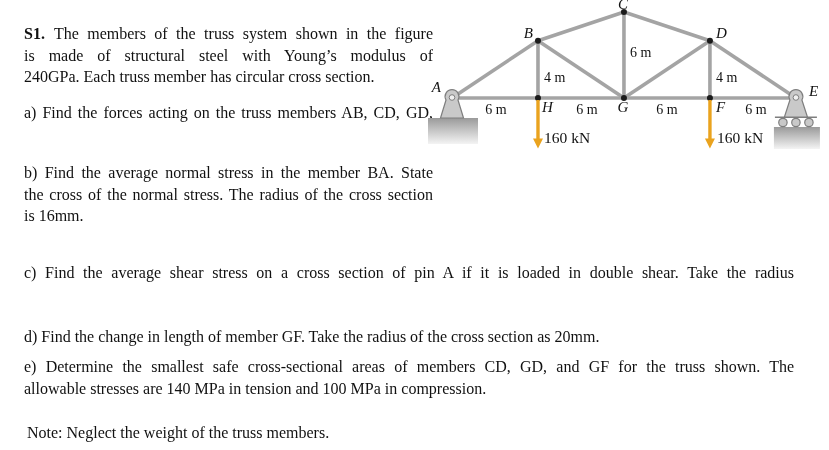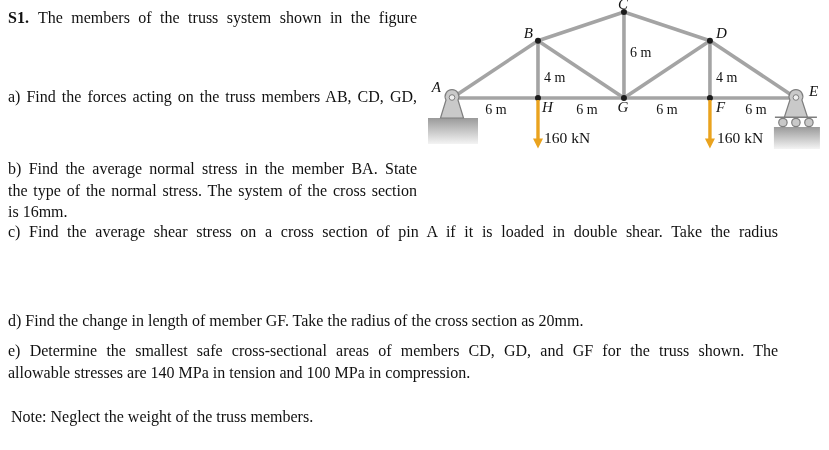--- a/index.html
+++ b/index.html
@@ -9,21 +9,21 @@
   body {
     width: 829px; height: 450px;
     position: relative;
     overflow: hidden;
     font-family: "Liberation Serif", "DejaVu Serif", serif;
     color: #111111;
   }
   .para {
     position: absolute;
     left: 8px;
-    margin: 0;
+    margin: 16px;
     font-size: 16px;
     line-height: 21.6px;
     white-space: nowrap;
   }
   .para .ln {
     text-align: justify;
     text-align-last: justify;
     white-space: normal;
     overflow: hidden;
   }
@@ -46,33 +46,35 @@
   }
   #truss-figure text.jlabel { font-style: italic; font-size: 15px; }
   #truss-figure text.dim    { font-size: 14px; }
   #truss-figure text.load   { font-size: 15.5px; }
 </style>
 </head>
 <body>
 
 <div class="para narrow" style="top:7px">
   <div class="ln"><b class="pid">S1.</b><span>The members of the truss system shown in the figure</span></div>
+  <div class="ln">is made of structural steel with Young’s modulus of</div>
+  <div class="ln last">240GPa. Each truss member has circular cross section.</div>
 </div>
 
 <div class="para narrow" style="top:86px">
   <div class="ln">a) Find the forces acting on the truss members AB, CD, GD,</div>
 </div>
 
-<div class="para narrow" style="top:158px">
+<div class="para narrow" style="top:146px">
   <div class="ln">b) Find the average normal stress in the member BA. State</div>
-  <div class="ln">the type of the normal stress. The system of the cross section</div>
+  <div class="ln">the cross of the normal stress. The radius of the cross section</div>
   <div class="ln last">is 16mm.</div>
 </div>
 
-<div class="para wide" style="top:221px">
+<div class="para wide" style="top:246px">
   <div class="ln">c) Find the average shear stress on a cross section of pin A if it is loaded in double shear. Take the radius</div>
 </div>
 
 <div class="para wide" style="top:310px">
   <div class="ln last">d) Find the change in length of member GF. Take the radius of the cross section as 20mm.</div>
 </div>
 
 <div class="para wide" style="top:340px">
   <div class="ln">e) Determine the smallest safe cross-sectional areas of members CD, GD, and GF for the truss shown. The</div>
   <div class="ln last">allowable stresses are 140 MPa in tension and 100 MPa in compression.</div>

